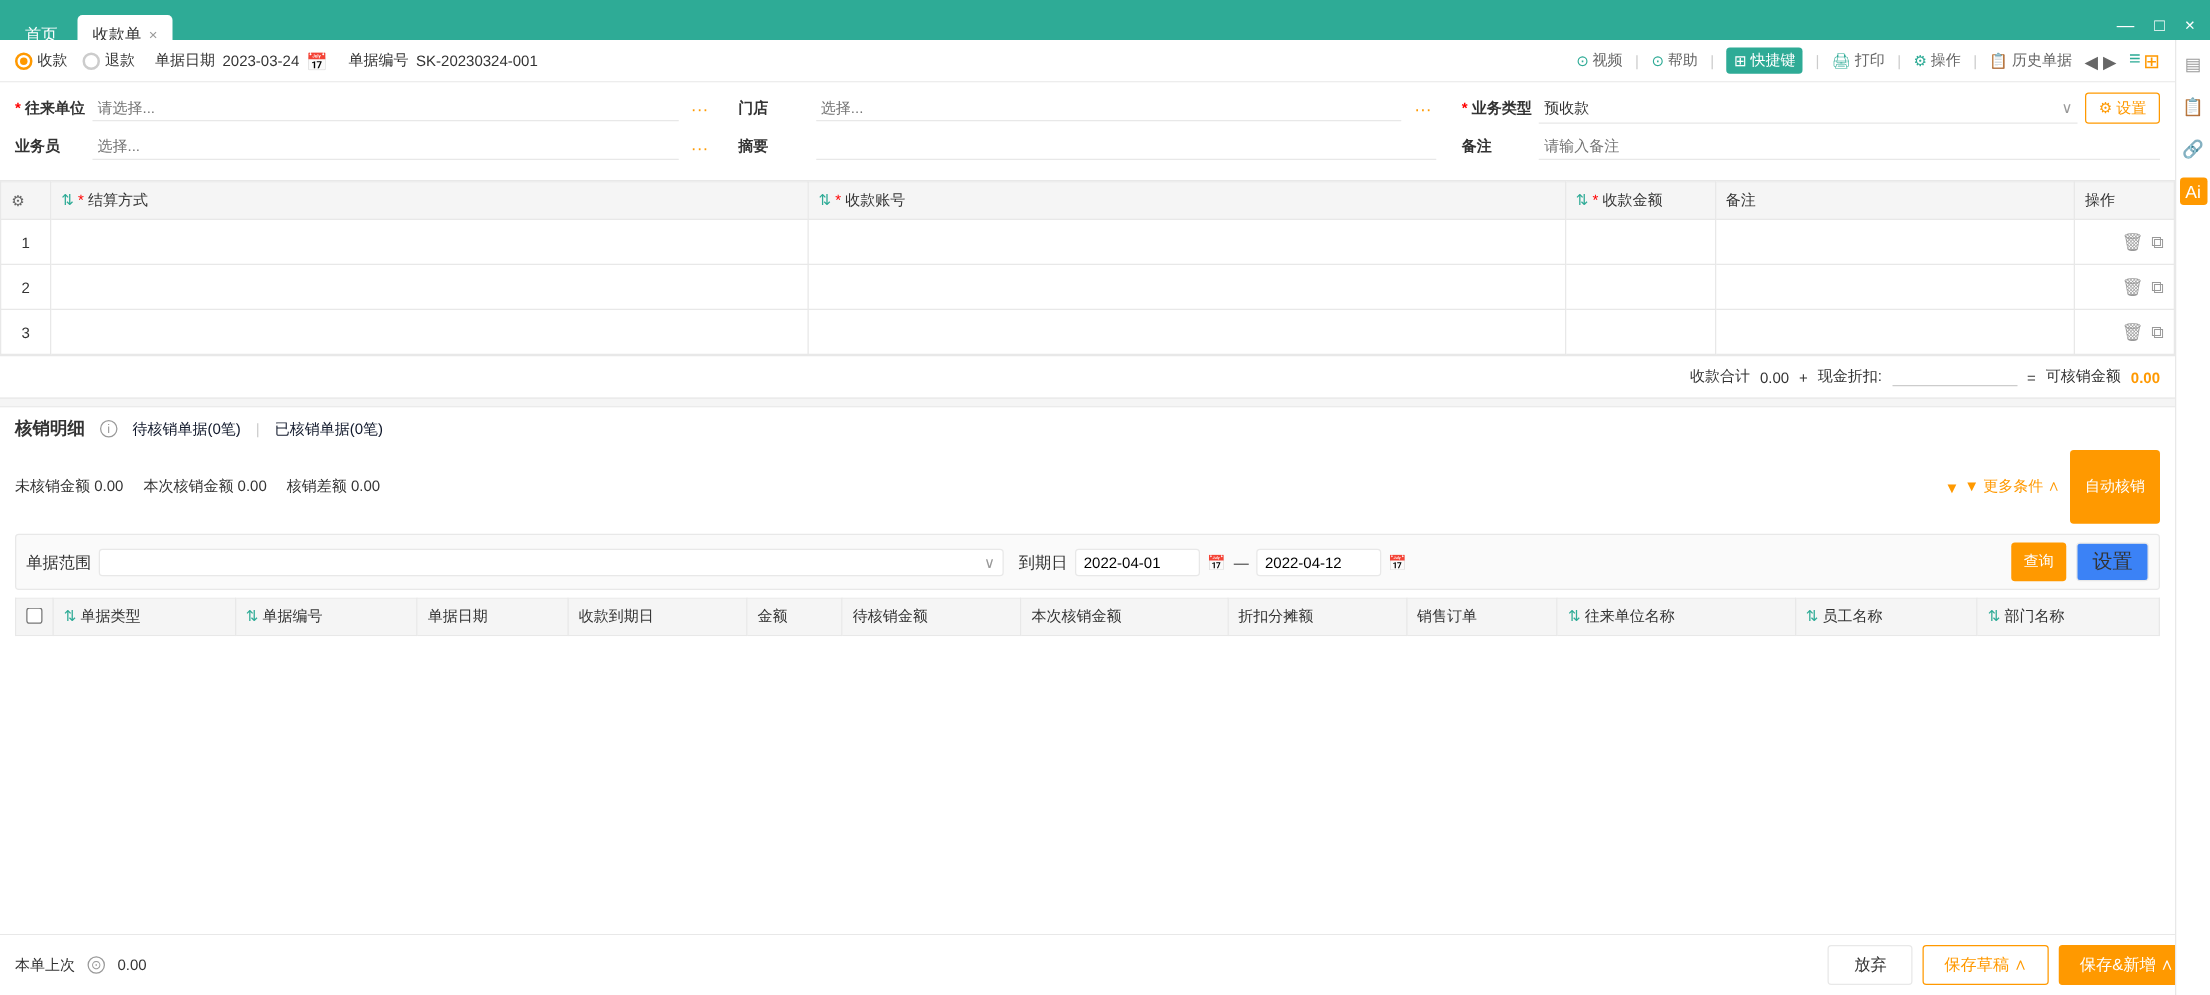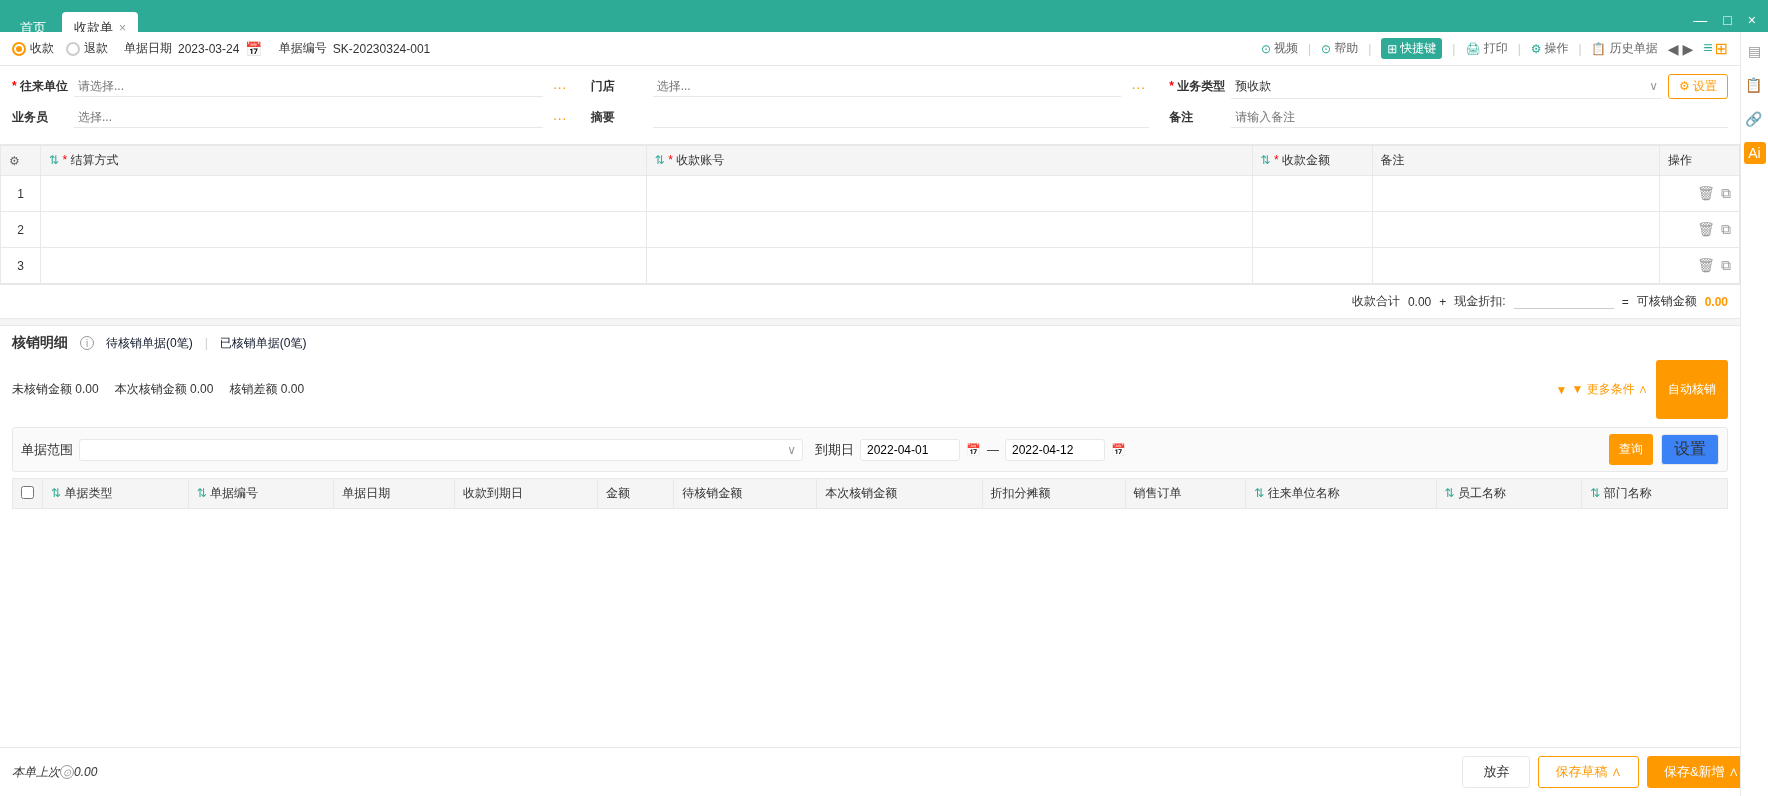--- a/index.html
+++ b/index.html
@@ -333,21 +333,21 @@
       bottom: 0;
       left: 0;
       right: 0;
       background: #fff;
       border-top: 1px solid #e8e8e8;
       padding: 8px 12px;
       display: flex;
       align-items: center;
       justify-content: space-between;
     }
-    .bottom-info { font-size: 12px; color: #333; display: flex; align-items: center; gap: 0; font-style: italic; }
+    .bottom-info { font-size: 12px; color: #333; display: flex; align-items: center; gap: 10px; }
     .bottom-actions { display: flex; gap: 8px; }
     .btn-abandon {
       background: #fff;
       border: 1px solid #e8e8e8;
       color: #333;
       padding: 6px 20px;
       border-radius: 3px;
       cursor: pointer;
       font-size: 13px;
     }

